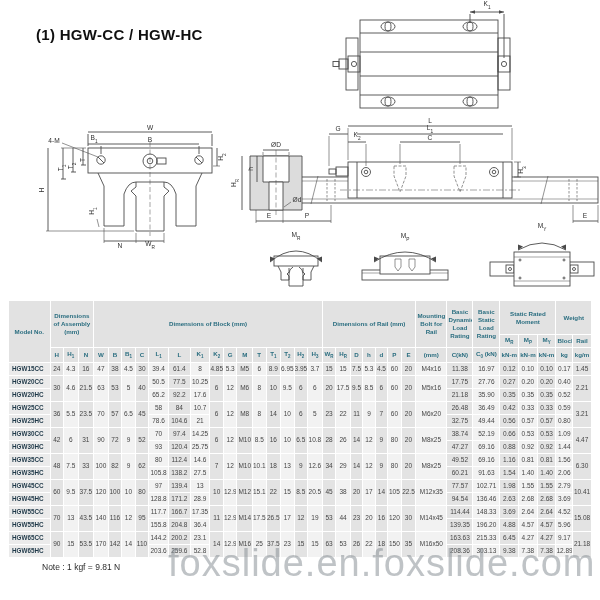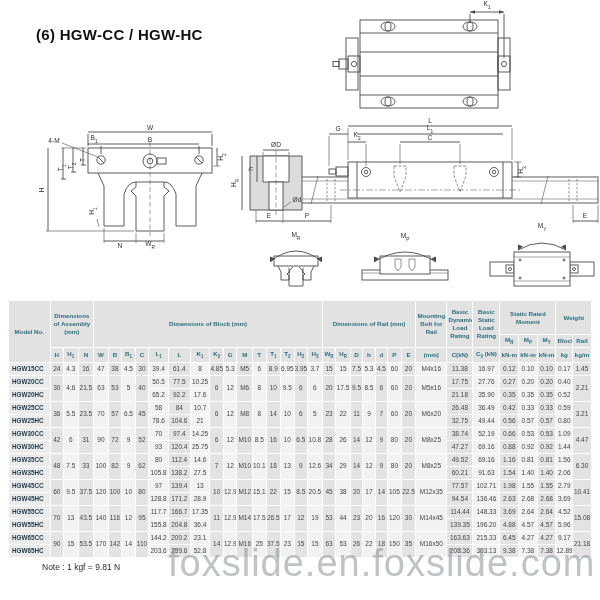--- a/index.html
+++ b/index.html
@@ -24,21 +24,21 @@
                       padding-left:3px;font-size:6.3px;}
   .note{position:absolute;left:42px;top:562px;font-size:8.5px;color:#2c2c2c;}
   .watermark{position:absolute;left:168px;top:542px;font-size:38px;font-weight:400;
              color:rgba(138,146,151,0.55);letter-spacing:1px;pointer-events:none;z-index:5;white-space:nowrap;}
 </style>
 </head>
 <body>
 
 <div class="page">
 
-  <div class="title">(6) HGW-CC / HGW-HC</div>
+  <div class="title">(1) HGW-CC / HGW-HC</div>
 
   <svg class="drawings" width="600" height="300" viewBox="0 0 600 300">
 
     <g stroke="#4a4a4a" fill="none" stroke-width="0.9">
       <rect x="346" y="38" width="12" height="52"></rect>
       <rect x="498" y="38" width="12" height="52"></rect>
       <rect x="360" y="20" width="138" height="88"></rect>
       <line x1="360" y1="33" x2="498" y2="33"></line>
       <line x1="360" y1="95" x2="498" y2="95"></line>
       <line x1="360" y1="52" x2="498" y2="52"></line>

